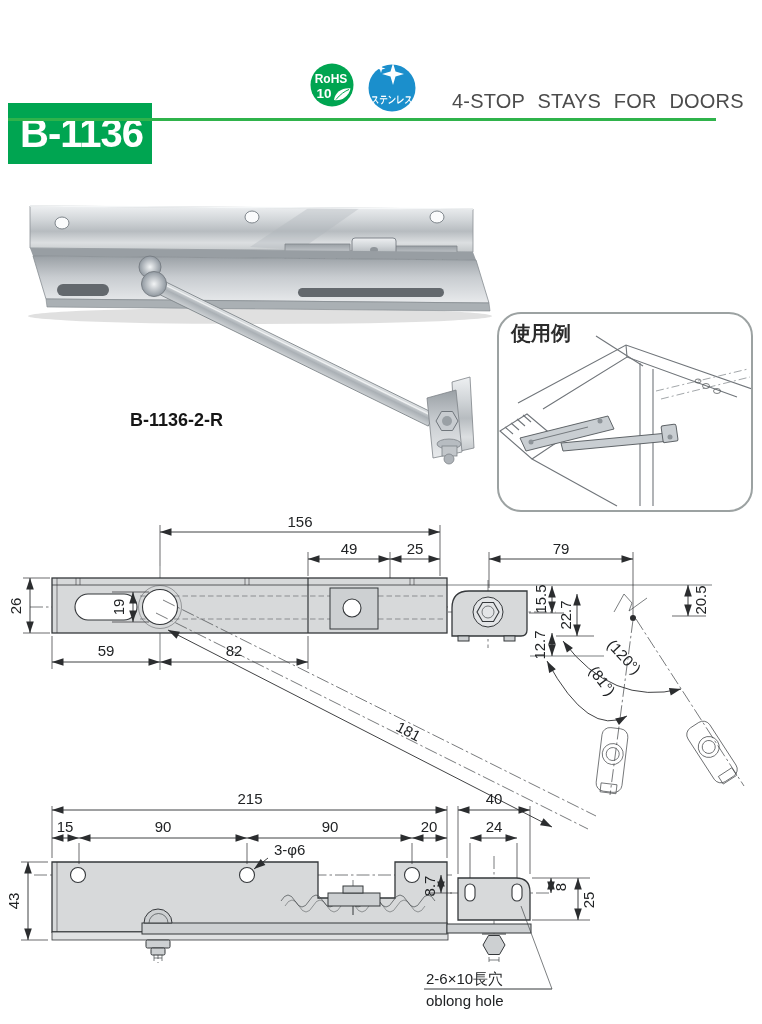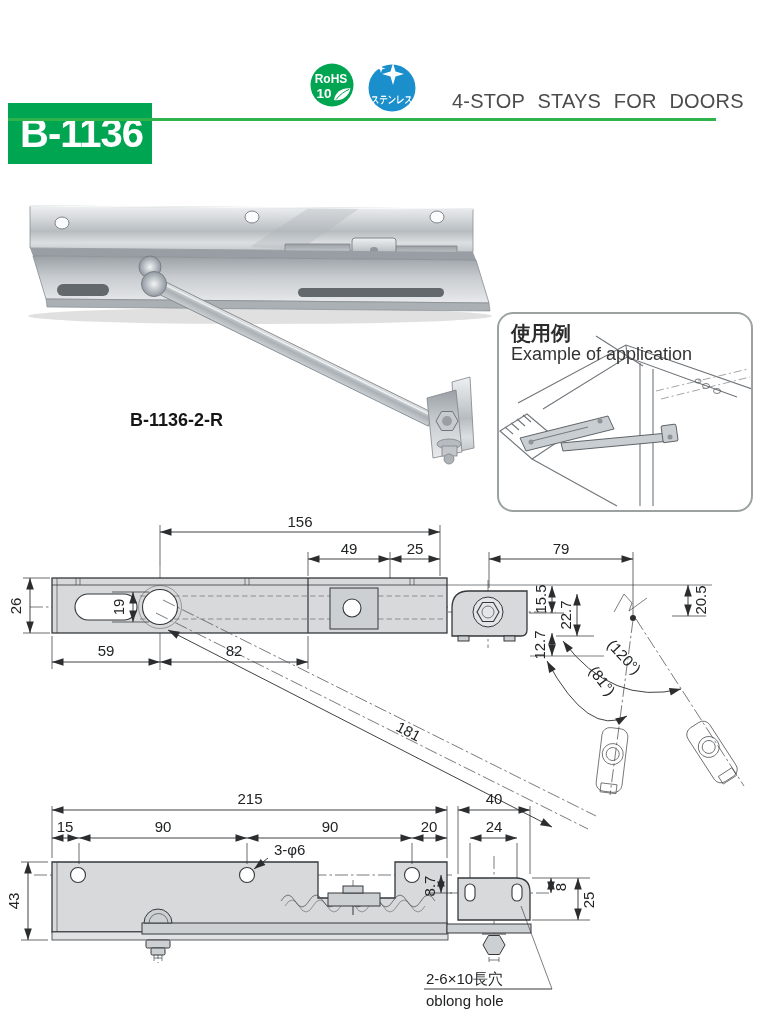--- a/index.html
+++ b/index.html
@@ -8,21 +8,21 @@
   .code-box{position:absolute;left:8px;top:59px;width:144px;height:61px;background:#00A551;
         color:#fff;font-size:40px;font-weight:bold;display:flex;align-items:center;
         padding-left:12px;box-sizing:border-box;letter-spacing:-1px;margin-top:44px;}
   .green-rule{position:absolute;left:8px;top:118px;width:708px;height:3px;background:#2FB34B;}
   .badges{position:absolute;left:305px;top:58px;}
   .cat-title{position:absolute;left:452px;top:90px;font-size:20px;color:#4C4C4C;
         letter-spacing:0.2px;word-spacing:7px;white-space:nowrap;}
   .model-label{position:absolute;left:130px;top:398px;font-size:18px;font-weight:bold;color:#161616;margin-top:12px;}
   .photo-svg{position:absolute;left:0;top:175px;}
   .example-box{position:absolute;left:497px;top:312px;width:256px;height:200px;
-        border:2px solid #9CA2A2;border-radius:16px;box-sizing:border-box;background:#fff;overflow:hidden;}
+        border:2px solid #9CA2A2;border-radius:24px;box-sizing:border-box;background:#fff;overflow:hidden;}
   .example-title-ja{position:absolute;left:12px;top:6px;font-size:20px;font-weight:bold;color:#2B2B2B;}
   .example-title-en{position:absolute;left:12px;top:30px;font-size:18px;color:#333;}
   .example-art{position:absolute;left:0;top:0;}
   .tech-svg{position:absolute;left:0;top:500px;}
   
   .o{stroke:#35383B;fill:none;}
   .fillp{fill:#D7D9DA;stroke:#35383B;stroke-width:1.3;}
   .fillb{fill:#CDD0D2;stroke:#35383B;stroke-width:1;}
   .w{fill:#fff;stroke:#35383B;stroke-width:1.1;}
   .dim{stroke:#2B2D2F;stroke-width:0.9;fill:none;}
@@ -141,21 +141,20 @@
       <rect x="662" y="425" width="15" height="17" rx="2" transform="rotate(-8 669 433)" fill="#C9CED2" stroke="#5F6468" stroke-width="1"></rect>
       <circle cx="531" cy="442" r="2.5" fill="#8D9398"></circle>
         <circle cx="600" cy="421" r="2.5" fill="#8D9398"></circle>
         <circle cx="670" cy="437" r="2.5" fill="#8D9398"></circle>
       <path class="exd" d="M656,391 L748,369 M661,399 L750,377"></path>
       <ellipse cx="706" cy="386" rx="3.5" ry="2.5" class="thin"></ellipse>
         <ellipse cx="717" cy="391" rx="3.5" ry="2.5" class="thin"></ellipse>
         <ellipse cx="698" cy="381" rx="3" ry="2" class="thin"></ellipse>
     </svg>
     <div class="example-title-ja">使用例</div>
-    <div class="example-title-en">Example of application</div>
   </div>
 
   <svg class="tech-svg" width="762" height="520" viewBox="0 500 762 520">
     <defs>
       <marker id="ar" markerUnits="userSpaceOnUse" markerWidth="13" markerHeight="10" refX="12" refY="5" orient="auto-start-reverse">
         <path d="M0.5,1.2 L12,5 L0.5,8.8 Z" fill="#2B2D2F"></path>
       </marker>
     </defs>
 
     <g>

